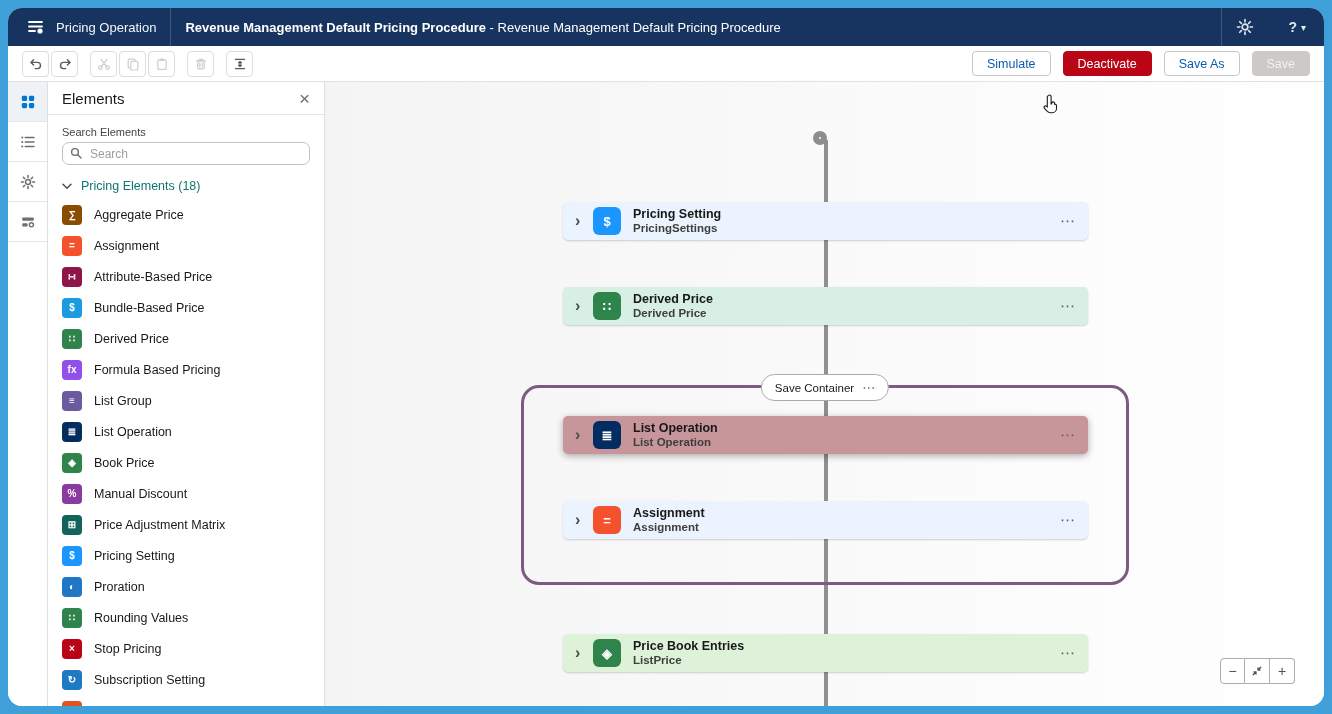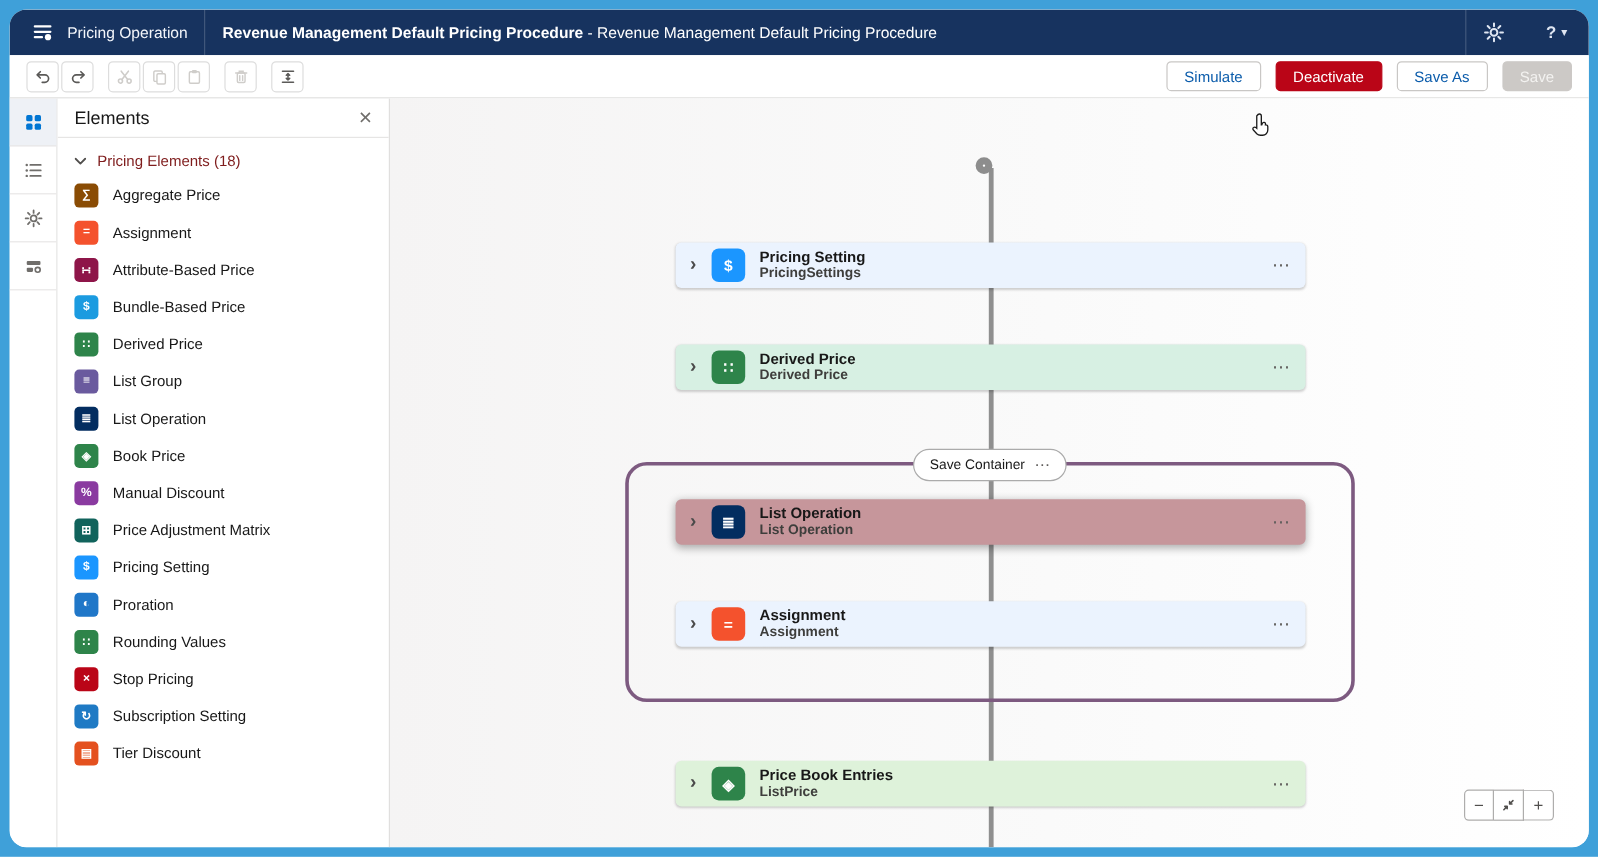--- a/index.html
+++ b/index.html
@@ -54,21 +54,21 @@
   .p-hdr { height:33px; display:flex; align-items:center; padding:0 14px; border-bottom:1px solid #e6e5e4; flex:none; }
   .p-hdr .ttl { font-size:15px; color:#181818; font-weight:500; }
   .p-hdr .x { margin-left:auto; font-size:19px; color:#706e6b; line-height:1; cursor:pointer; }
   .p-search { padding:11px 14px 2px; flex:none; }
   .p-search label { display:block; font-size:11px; color:#444; margin-bottom:4px; }
   .sbox { position:relative; }
   .sbox input { width:100%; height:23px; border:1px solid #c2c1c0; border-radius:7px; padding:0 8px 0 27px;
                 font-size:12px; color:#181818; outline:none; font-family:"Liberation Sans", sans-serif; }
   .sbox input::placeholder { color:#9f9d9b; }
   .sbox svg { position:absolute; left:8px; top:5px; width:12px; height:12px; color:#706e6b; }
-  .p-section { display:flex; align-items:center; gap:9px; padding:12px 14px 6px; font-size:12.5px; color:#7f1d1d; }
+  .p-section { display:flex; align-items:center; gap:9px; padding:12px 14px 6px; font-size:12.5px; color:#0f766e; }
   .p-section svg { width:10px; height:7px; color:#514f4d; }
   .el-list { flex:1; overflow:hidden; }
   .el-item { height:31px; display:flex; align-items:center; gap:12px; padding:0 14px; cursor:grab; }
   .el-icon { width:20px; height:20px; border-radius:4px; color:#fff; font-size:10px; font-weight:bold;
              display:flex; align-items:center; justify-content:center; flex:none; }
   .el-label { font-size:12.5px; color:#181818; white-space:nowrap; }
 
   
   .canvas { flex:1; position:relative; overflow:hidden;
             background:linear-gradient(90deg,#f5f4f4 0%,#fafafa 55%,#ffffff 100%); }
@@ -225,20 +225,30 @@
             <circle cx="10" cy="9.5" r="1.8" fill="none" stroke="currentColor" stroke-width="1.2"></circle>
           </svg>
       </div>
     </div>
 
     <div class="panel">
       <div class="p-hdr">
         <span class="ttl">Elements</span>
         <span class="x">×</span>
       </div>
+      <div class="p-search">
+        <label>Search Elements</label>
+        <div class="sbox">
+          <svg viewBox="0 0 12 12" fill="none" stroke="currentColor" stroke-width="1.4" stroke-linecap="round">
+              <circle cx="5" cy="5" r="3.4"></circle>
+              <path d="M7.8 7.8 11 11"></path>
+            </svg>
+          <input type="text" placeholder="Search" style="">
+        </div>
+      </div>
       <div class="p-section">
         <svg viewBox="0 0 10 7" fill="none" stroke="currentColor" stroke-width="1.5" stroke-linecap="round" stroke-linejoin="round">
             <path d="M1 1.3 5 5.3 9 1.3"></path>
           </svg>
         <span>Pricing Elements (18)</span>
       </div>
       <div class="el-list">
   <div class="el-item">
     <span class="el-icon" style="background: rgb(138, 76, 4);">∑</span>
     <span class="el-label">Aggregate Price</span>
@@ -257,20 +267,24 @@
   <div class="el-item">
     <span class="el-icon" style="background: rgb(27, 155, 224);">$</span>
     <span class="el-label">Bundle-Based Price</span>
   </div>
 
   <div class="el-item">
     <span class="el-icon" style="background: rgb(46, 132, 74);">∷</span>
     <span class="el-label">Derived Price</span>
   </div>
 
+  <div class="el-item">
+    <span class="el-icon" style="background: rgb(144, 80, 233);">fx</span>
+    <span class="el-label">Formula Based Pricing</span>
+  </div>
 
   <div class="el-item">
     <span class="el-icon" style="background: rgb(106, 90, 158);">≡</span>
     <span class="el-label">List Group</span>
   </div>
 
   <div class="el-item">
     <span class="el-icon" style="background: rgb(3, 45, 96);">≣</span>
     <span class="el-label">List Operation</span>
   </div>

